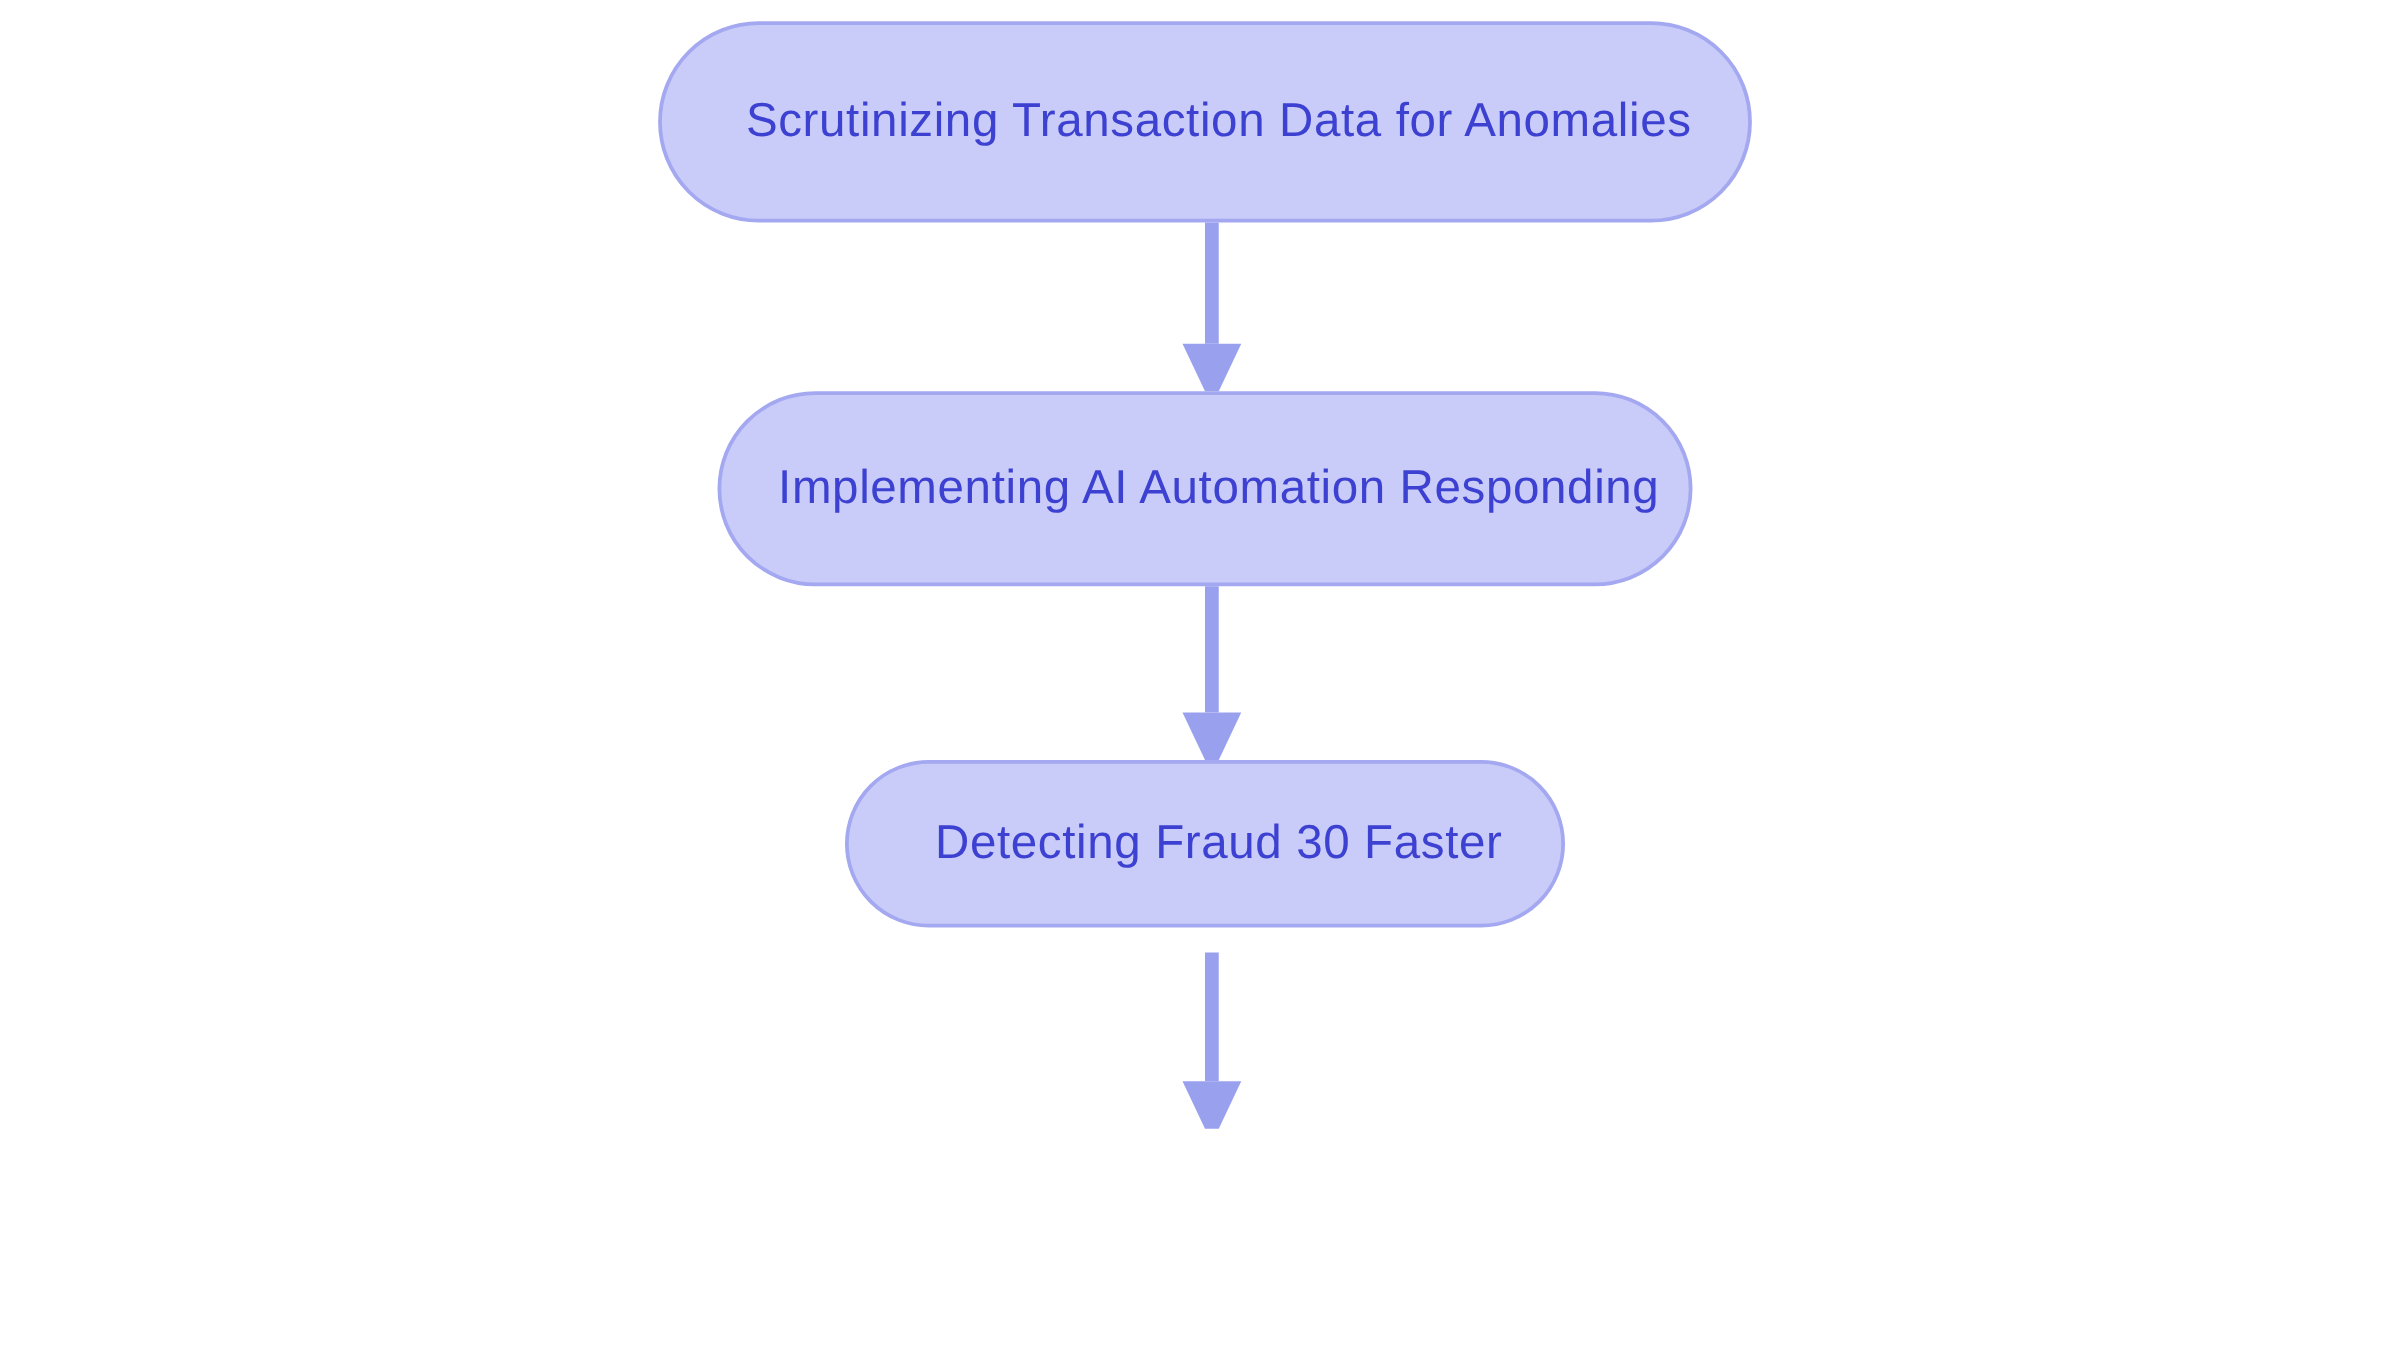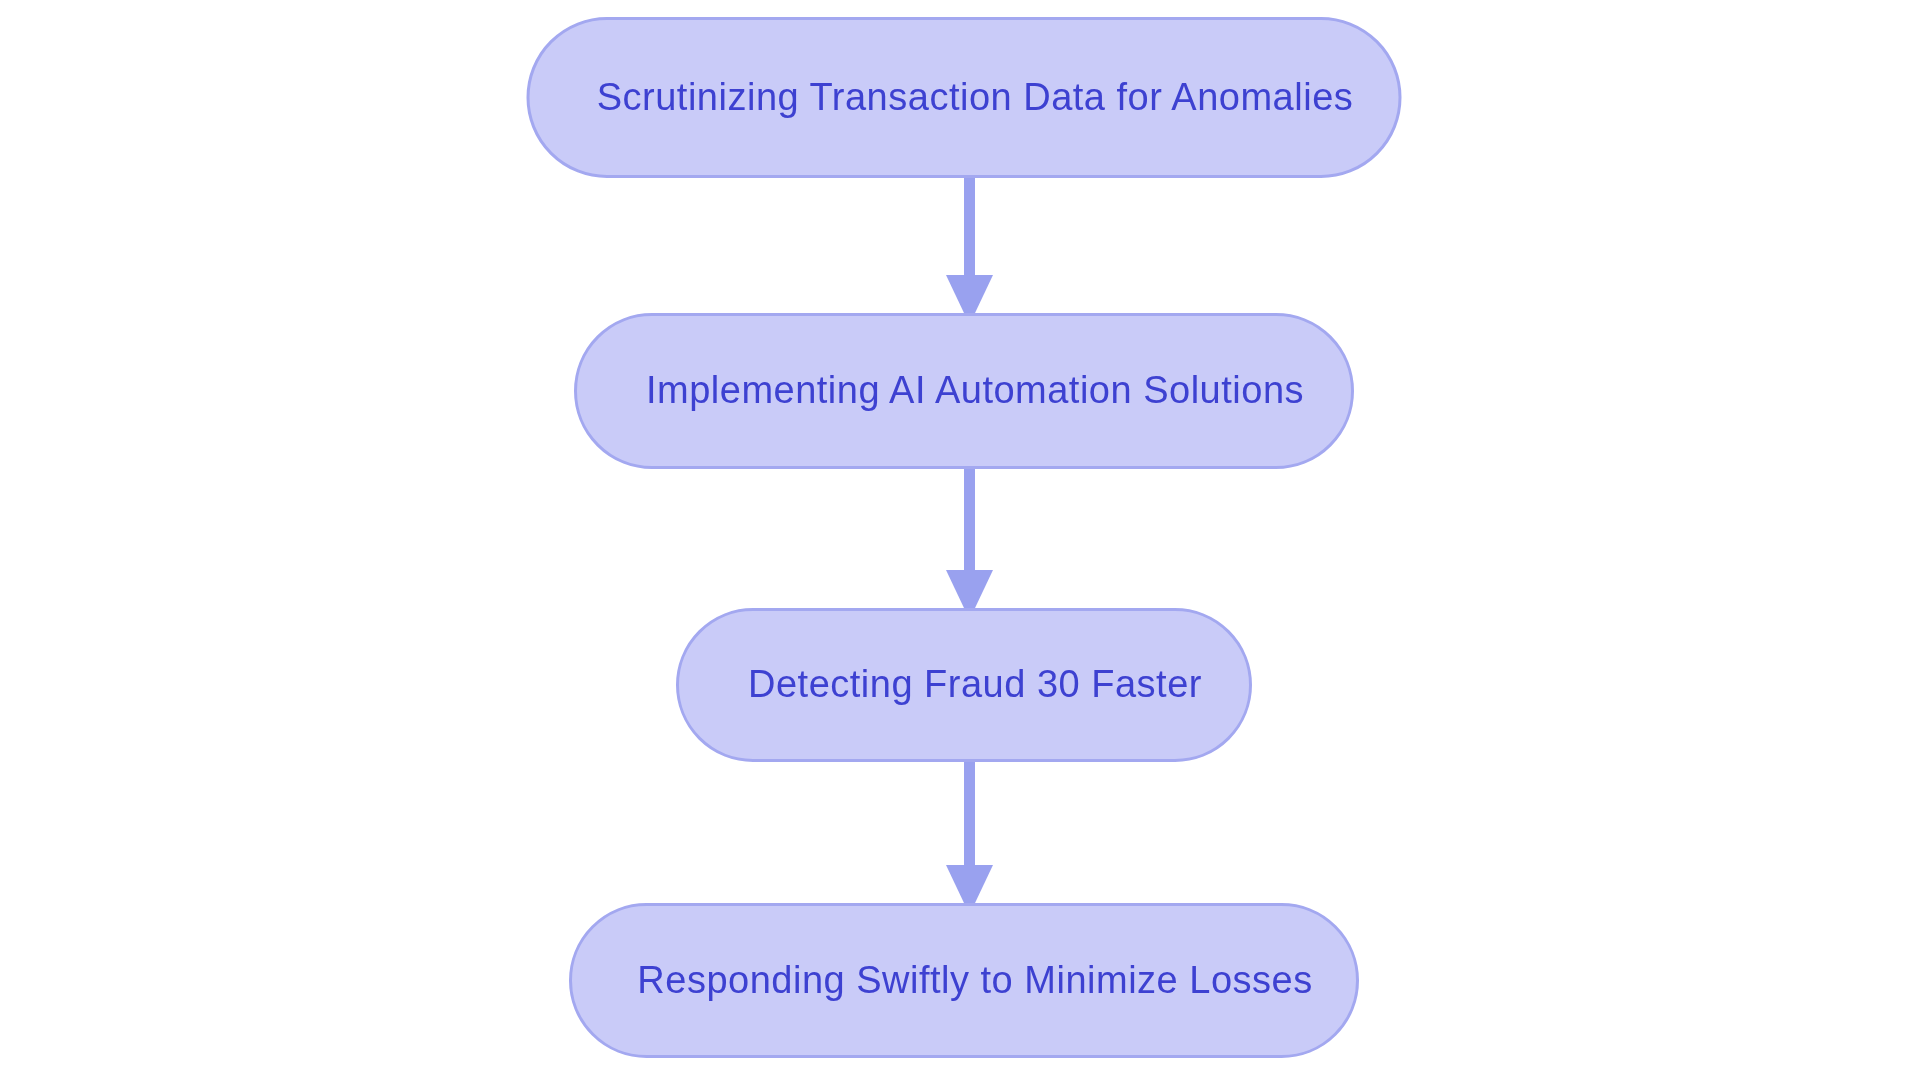--- a/index.html
+++ b/index.html
@@ -39,21 +39,21 @@
   .node-label {
     color: var(--node-text);
     font-size: 38px;
     font-weight: 400;
     letter-spacing: 0.5px;
     line-height: 1.2;
     white-space: nowrap;
   }
   .node-1 { top: 17px;  width: 875px; height: 161px; border-radius: 81px; }
   .node-2 { top: 313px; width: 780px; height: 156px; border-radius: 78px; }
-  .node-3 { top: 608px; width: 576px; height: 154px; border-radius: 77px; }
+  .node-3 { top: 608px; width: 576px; height: 134px; border-radius: 77px; }
   .node-4 { top: 903px; width: 790px; height: 155px; border-radius: 78px; }
   .arrow {
     position: absolute;
     left: 964px;
     transform: translateX(-50%);
     display: flex;
     flex-direction: column;
     align-items: center;
   }
   .arrow-1 { top: 178px; height: 135px; }
@@ -80,34 +80,31 @@
   <div class="node node-1">
     <span class="node-label">Scrutinizing Transaction Data for Anomalies</span>
   </div>
 
   <div class="arrow arrow-1">
     <div class="shaft"></div>
     <div class="head"></div>
   </div>
 
   <div class="node node-2">
-    <span class="node-label">Implementing AI Automation Solutions</span>
+    <span class="node-label">Implementing AI Automation Responding</span>
   </div>
 
   <div class="arrow arrow-2">
     <div class="shaft"></div>
     <div class="head"></div>
   </div>
 
   <div class="node node-3">
     <span class="node-label">Detecting Fraud 30 Faster</span>
   </div>
 
   <div class="arrow arrow-3">
     <div class="shaft"></div>
     <div class="head"></div>
   </div>
 
-  <div class="node node-4">
-    <span class="node-label">Responding Swiftly to Minimize Losses</span>
-  </div>
 
 </div>
 
 </body></html>

